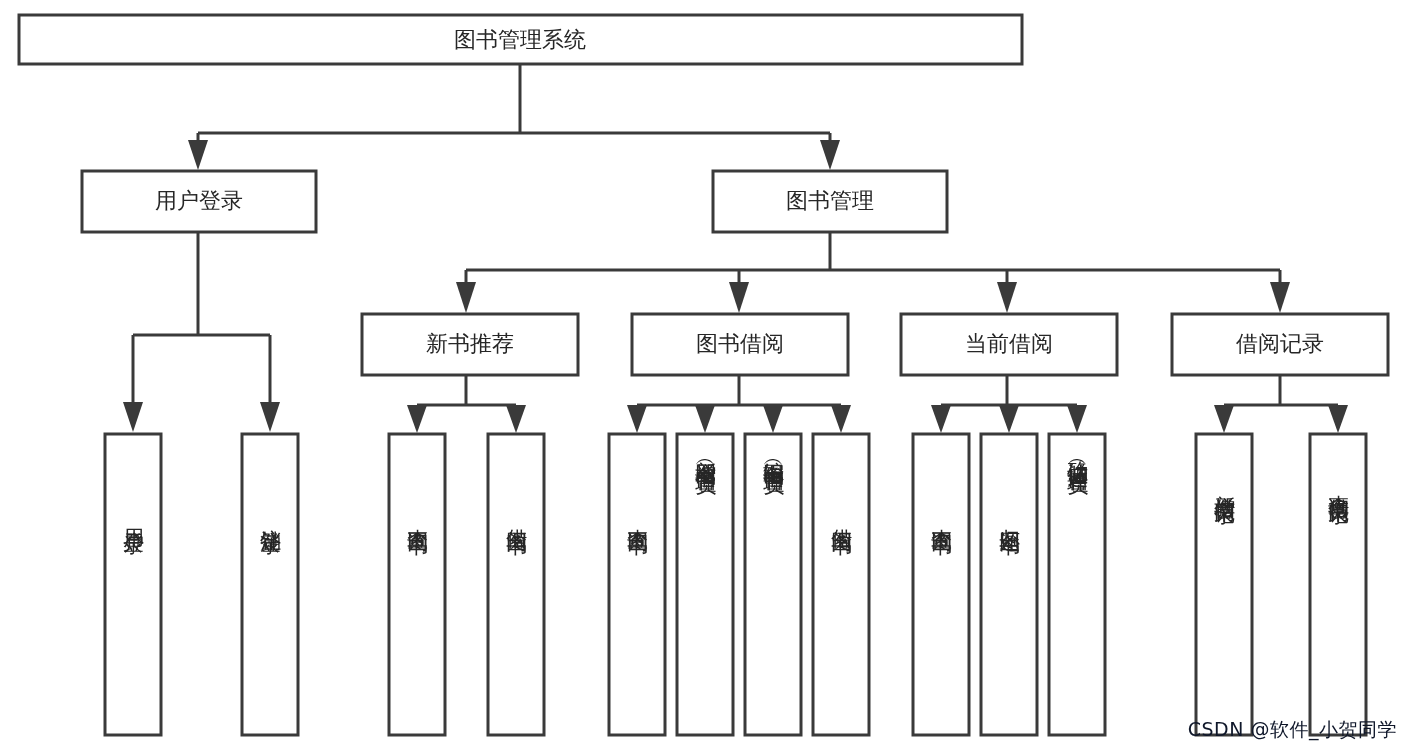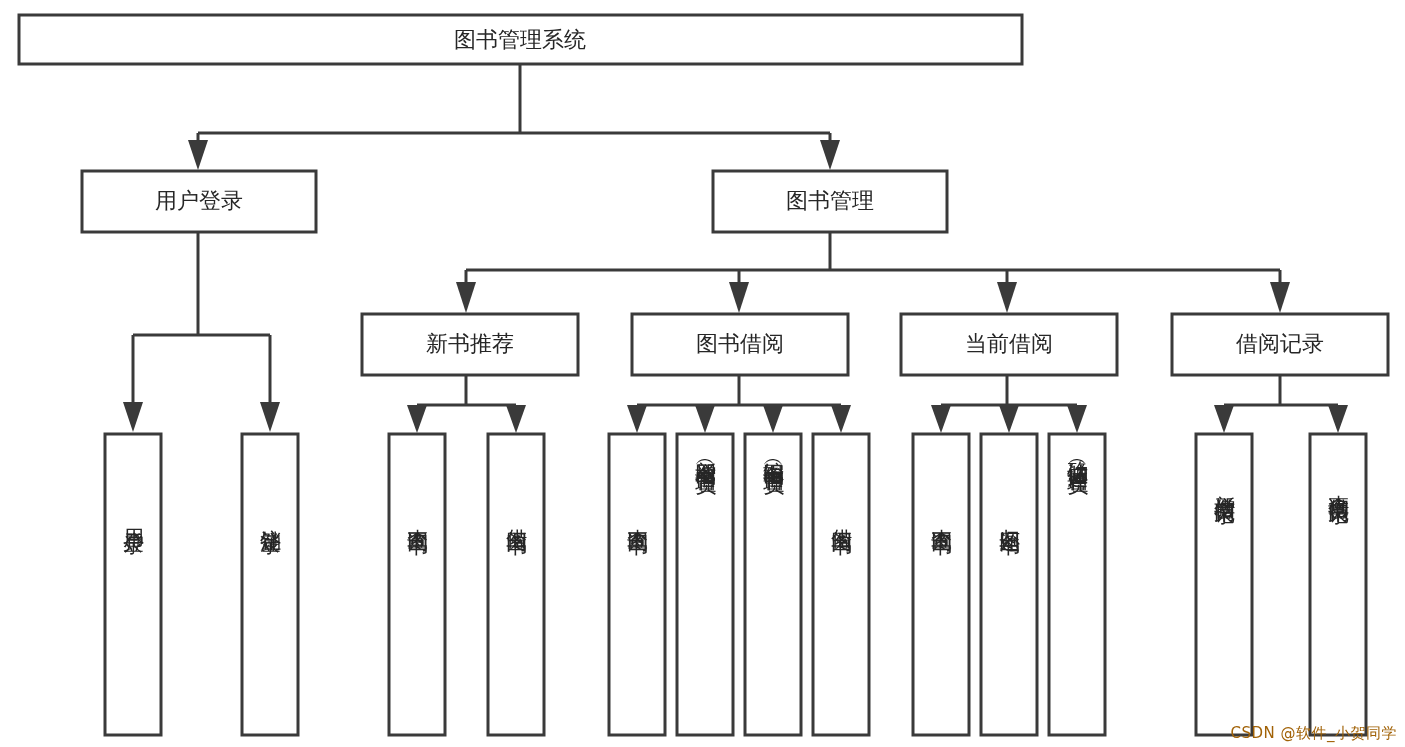--- a/index.html
+++ b/index.html
@@ -67,22 +67,22 @@
     white-space: nowrap;
     transform: translateX(-50%);
     text-align: center;
     pointer-events: none;
   }
   .watermark {
     position: absolute;
     right: 8px;
     bottom: 4px;
     font-family: "DejaVu Sans", "Liberation Sans", sans-serif;
-    font-size: 15px;
-    color: #a16207;
+    font-size: 19px;
+    color: #0f172a;
     letter-spacing: 0.5px;
     white-space: nowrap;
     user-select: none;
   }
 </style>
 </head>
 <body>
 
 <div id="diagram-root">
 

